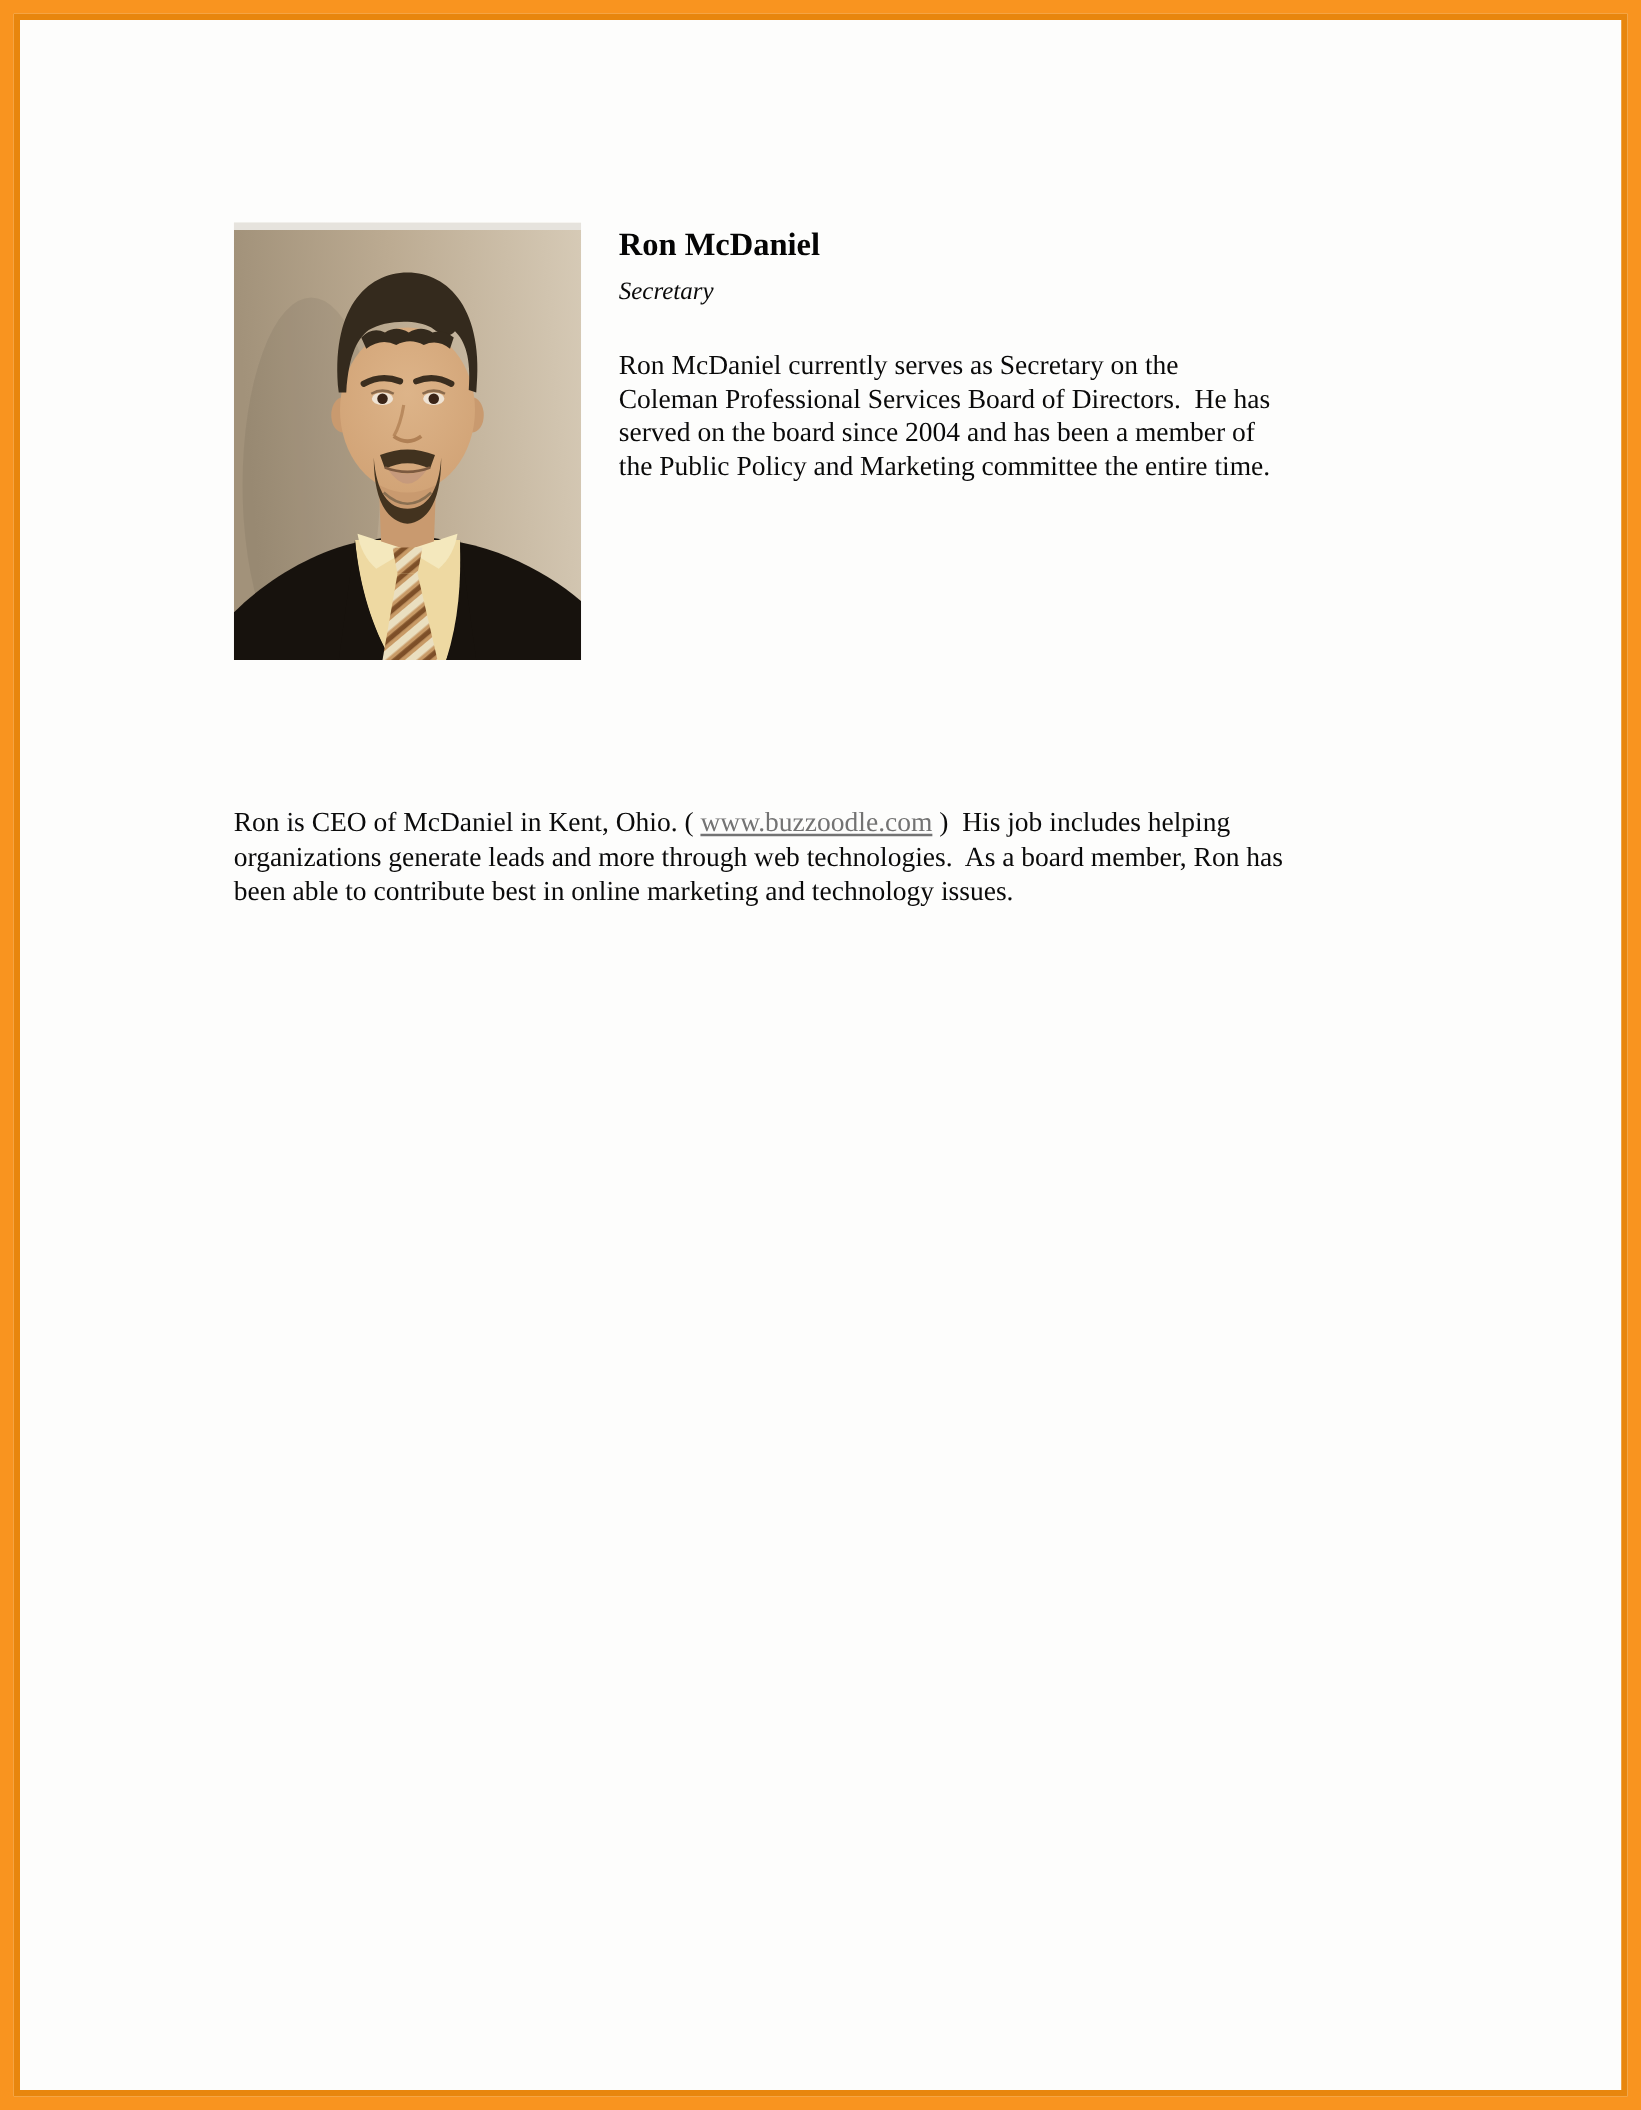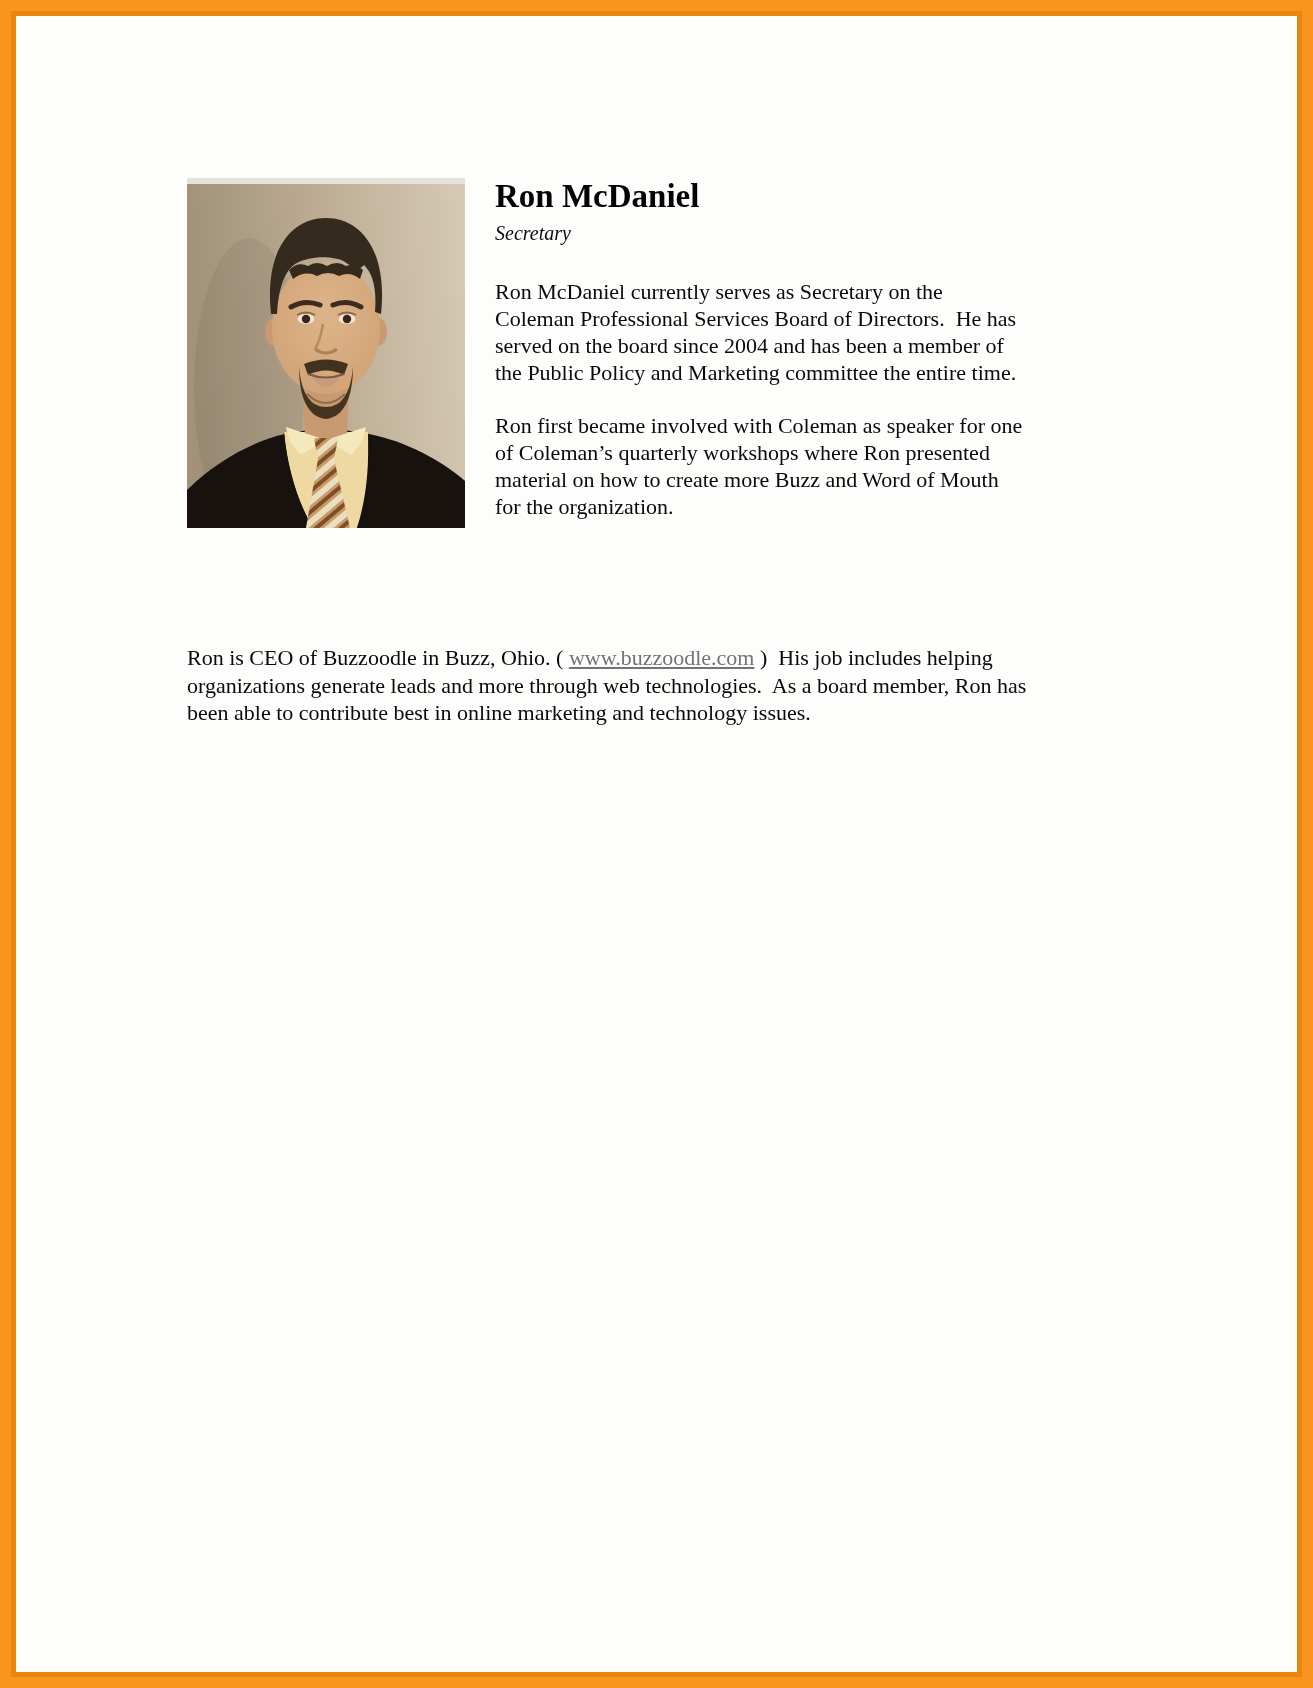--- a/index.html
+++ b/index.html
@@ -41,21 +41,21 @@
     overflow: hidden;
   }
   .photo svg { display: block; }
   .head-col {
     position: absolute;
     left: 484px;
     top: 166px;
     width: 530px;
   }
   .name {
-    font-size: 33px;
+    font-size: 26px;
     font-weight: bold;
     line-height: 38px;
     margin: 0;
     color: #050505;
   }
   .role {
     font-size: 20px;
     font-style: italic;
     line-height: 32px;
     margin-top: 2px;
@@ -159,21 +159,20 @@
           <path d="M121,196 Q139,203 157,196" stroke="#7c5a40" stroke-width="2" fill="none"></path>
           <path d="M112,188 C112,222 122,239 139,241 C156,239 166,222 166,188 C164,216 154,229 139,229 C124,229 114,216 112,188 Z" fill="#43331f"></path>
           <path d="M120,216 Q139,234 158,216" stroke="#6d5c44" stroke-width="2" fill="none" opacity="0.7"></path>
         </svg>
       </div>
 
       <div class="head-col">
         <h1 class="name">Ron McDaniel</h1>
         <div class="role">Secretary</div>
         <p class="bio first">Ron McDaniel currently serves as Secretary on the Coleman Professional Services Board of Directors.  He has served on the board since 2004 and has been a member of the Public Policy and Marketing committee the entire time.</p>
-        <p class="bio second">Ron first became involved with Coleman as speaker for one of Coleman’s quarterly workshops where Ron presented material on how to create more Buzz and Word of Mouth for the organization.</p>
       </div>
 
-      <p class="wide ceo"><span>Ron is CEO of Buzzoodle in Buzz, Ohio. ( </span><a href="#" class="doclink">www.buzzoodle.com</a><span> )  His job includes helping organizations generate leads and more through web technologies.  As a board member, Ron has been able to contribute best in online marketing and technology issues.</span></p>
+      <p class="wide ceo"><span>Ron is CEO of McDaniel in Kent, Ohio. ( </span><a href="#" class="doclink">www.buzzoodle.com</a><span> )  His job includes helping organizations generate leads and more through web technologies.  As a board member, Ron has been able to contribute best in online marketing and technology issues.</span></p>
 
 
     </div>
   </div>
 </div>
 
 </body></html>

